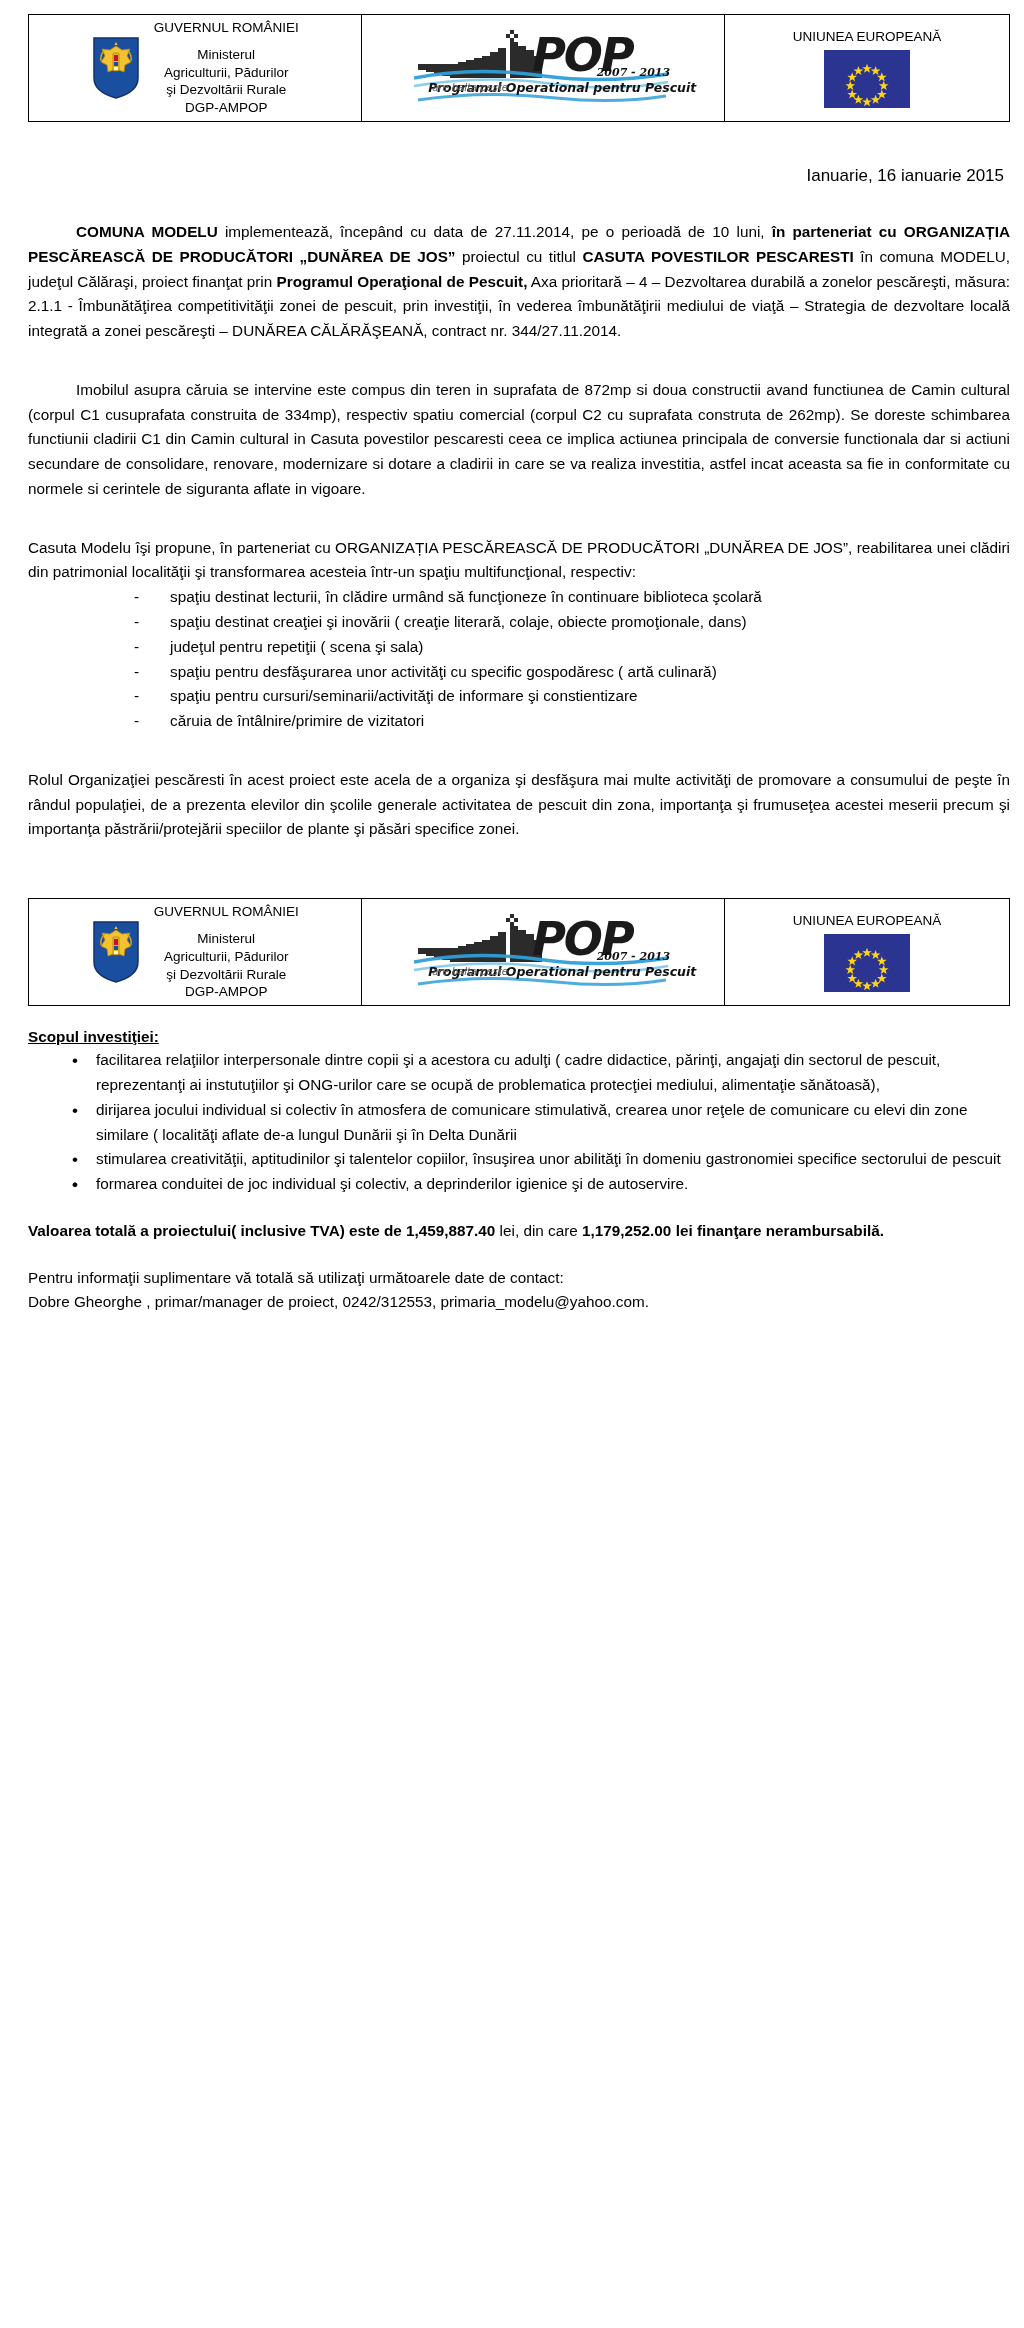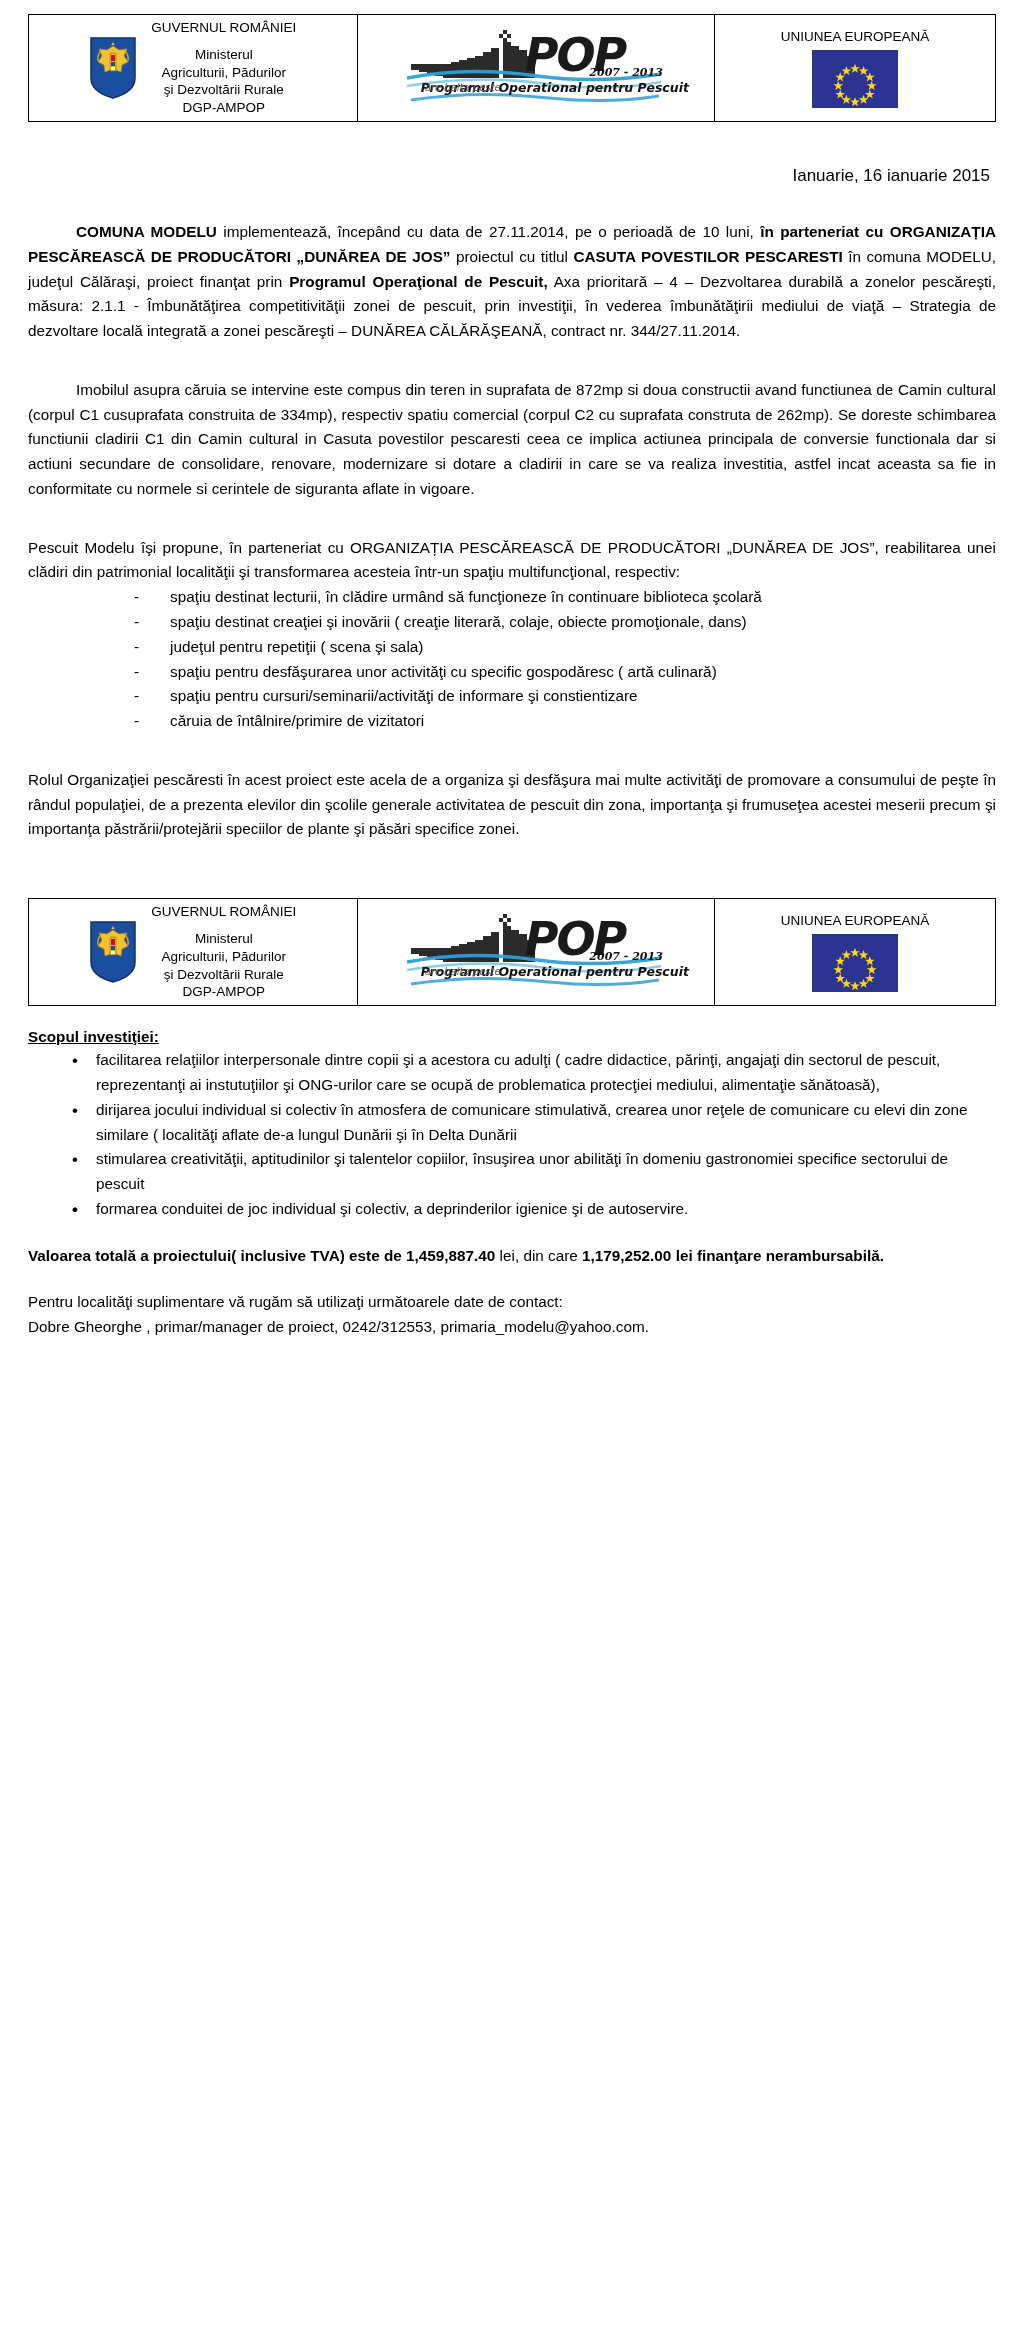--- a/index.html
+++ b/index.html
@@ -12,21 +12,21 @@
     width: 1024px;
     min-height: 2328px;
     font-family: "Liberation Sans", sans-serif;
     color: #000000;
     -webkit-font-smoothing: antialiased;
   }
   .page {
     width: 1024px;
     min-height: 2328px;
     box-sizing: border-box;
-    padding: 14px 28px 10px 28px;
+    padding: 14px 14px 10px 28px;
     position: relative;
   }
 
   
   .banner {
     width: 100%;
     border-collapse: collapse;
     table-layout: fixed;
     border: 1.5px solid #000;
   }
@@ -316,21 +316,21 @@
   <div class="gap-lg"></div>
 
   <p class="para p-indent"><span class="b">COMUNA MODELU</span><span> implementează, începând cu data de 27.11.2014, pe o perioadă de 10 luni, </span><span class="b">în parteneriat cu ORGANIZAȚIA PESCĂREASCĂ DE PRODUCĂTORI „DUNĂREA DE JOS”</span><span> proiectul cu titlul </span><span class="b">CASUTA POVESTILOR PESCARESTI</span><span> în comuna MODELU, judeţul Călăraşi, proiect finanţat prin </span><span class="b">Programul Operaţional de Pescuit,</span><span>  Axa prioritară – 4 – Dezvoltarea durabilă a zonelor pescăreşti, măsura: 2.1.1  - Îmbunătăţirea competitivităţii zonei de pescuit, prin investiţii, în vederea îmbunătăţirii mediului de viaţă – Strategia de dezvoltare locală integrată a zonei pescăreşti – DUNĂREA CĂLĂRĂŞEANĂ, contract nr. 344/27.11.2014.</span></p>
 
   <div class="gap-lg"></div>
 
   <p class="para p-indent">Imobilul asupra căruia se intervine este compus din teren in suprafata de 872mp si doua constructii avand functiunea de Camin cultural (corpul C1 cusuprafata construita de 334mp), respectiv spatiu comercial (corpul C2 cu suprafata construta de 262mp). Se doreste schimbarea functiunii cladirii C1 din Camin cultural in Casuta povestilor pescaresti ceea ce implica actiunea principala de conversie functionala dar si actiuni secundare de consolidare, renovare, modernizare si dotare a cladirii in care se va realiza investitia, astfel incat aceasta sa fie in conformitate cu normele si cerintele de siguranta aflate in vigoare.</p>
 
   <div class="gap-lg"></div>
 
-  <p class="para">Pescuit Modelu îşi propune, în parteneriat cu ORGANIZAȚIA PESCĂREASCĂ DE PRODUCĂTORI „DUNĂREA DE JOS”, reabilitarea unei clădiri din patrimonial localităţii şi transformarea acesteia într-un spaţiu multifuncţional, respectiv:</p>
+  <p class="para">Casuta Modelu îşi propune, în parteneriat cu ORGANIZAȚIA PESCĂREASCĂ DE PRODUCĂTORI „DUNĂREA DE JOS”, reabilitarea unei clădiri din patrimonial localităţii şi transformarea acesteia într-un spaţiu multifuncţional, respectiv:</p>
 
   <ul class="dash-list">
     <li><span class="marker">-</span><span>spaţiu destinat lecturii, în clădire urmând să funcţioneze în continuare biblioteca şcolară</span></li>
     <li><span class="marker">-</span><span>spaţiu destinat creaţiei şi inovării ( creaţie literară, colaje, obiecte promoţionale, dans)</span></li>
     <li><span class="marker">-</span><span>judeţul pentru repetiţii ( scena şi sala)</span></li>
     <li><span class="marker">-</span><span>spaţiu pentru desfăşurarea unor activităţi cu specific gospodăresc  ( artă culinară)</span></li>
     <li><span class="marker">-</span><span>spaţiu pentru cursuri/seminarii/activităţi de informare şi constientizare</span></li>
     <li><span class="marker">-</span><span>căruia de întâlnire/primire de vizitatori</span></li>
   </ul>
 
@@ -457,16 +457,16 @@
     <li><span class="marker">•</span></li>
     <li><span class="marker">•</span><span>formarea conduitei de joc individual şi colectiv, a deprinderilor igienice şi de autoservire.</span></li>
   </ul>
 
   <div class="gap-md"></div>
 
   <p class="para"><span class="b">Valoarea totală a proiectului( inclusive TVA) este de 1,459,887.40</span><span> lei, din care </span><span class="b">1,179,252.00 lei finanţare nerambursabilă.</span></p>
 
   <div class="gap-md"></div>
 
-  <p class="contact-line">Pentru localităţi suplimentare vă rugăm să utilizaţi următoarele date de contact:</p>
+  <p class="contact-line">Pentru informaţii suplimentare vă totală să utilizaţi următoarele date de contact:</p>
   <p class="contact-line">Dobre Gheorghe , primar/manager de proiect, 0242/312553, primaria_modelu@yahoo.com.</p>
 
 </div>
 
 </body></html>

